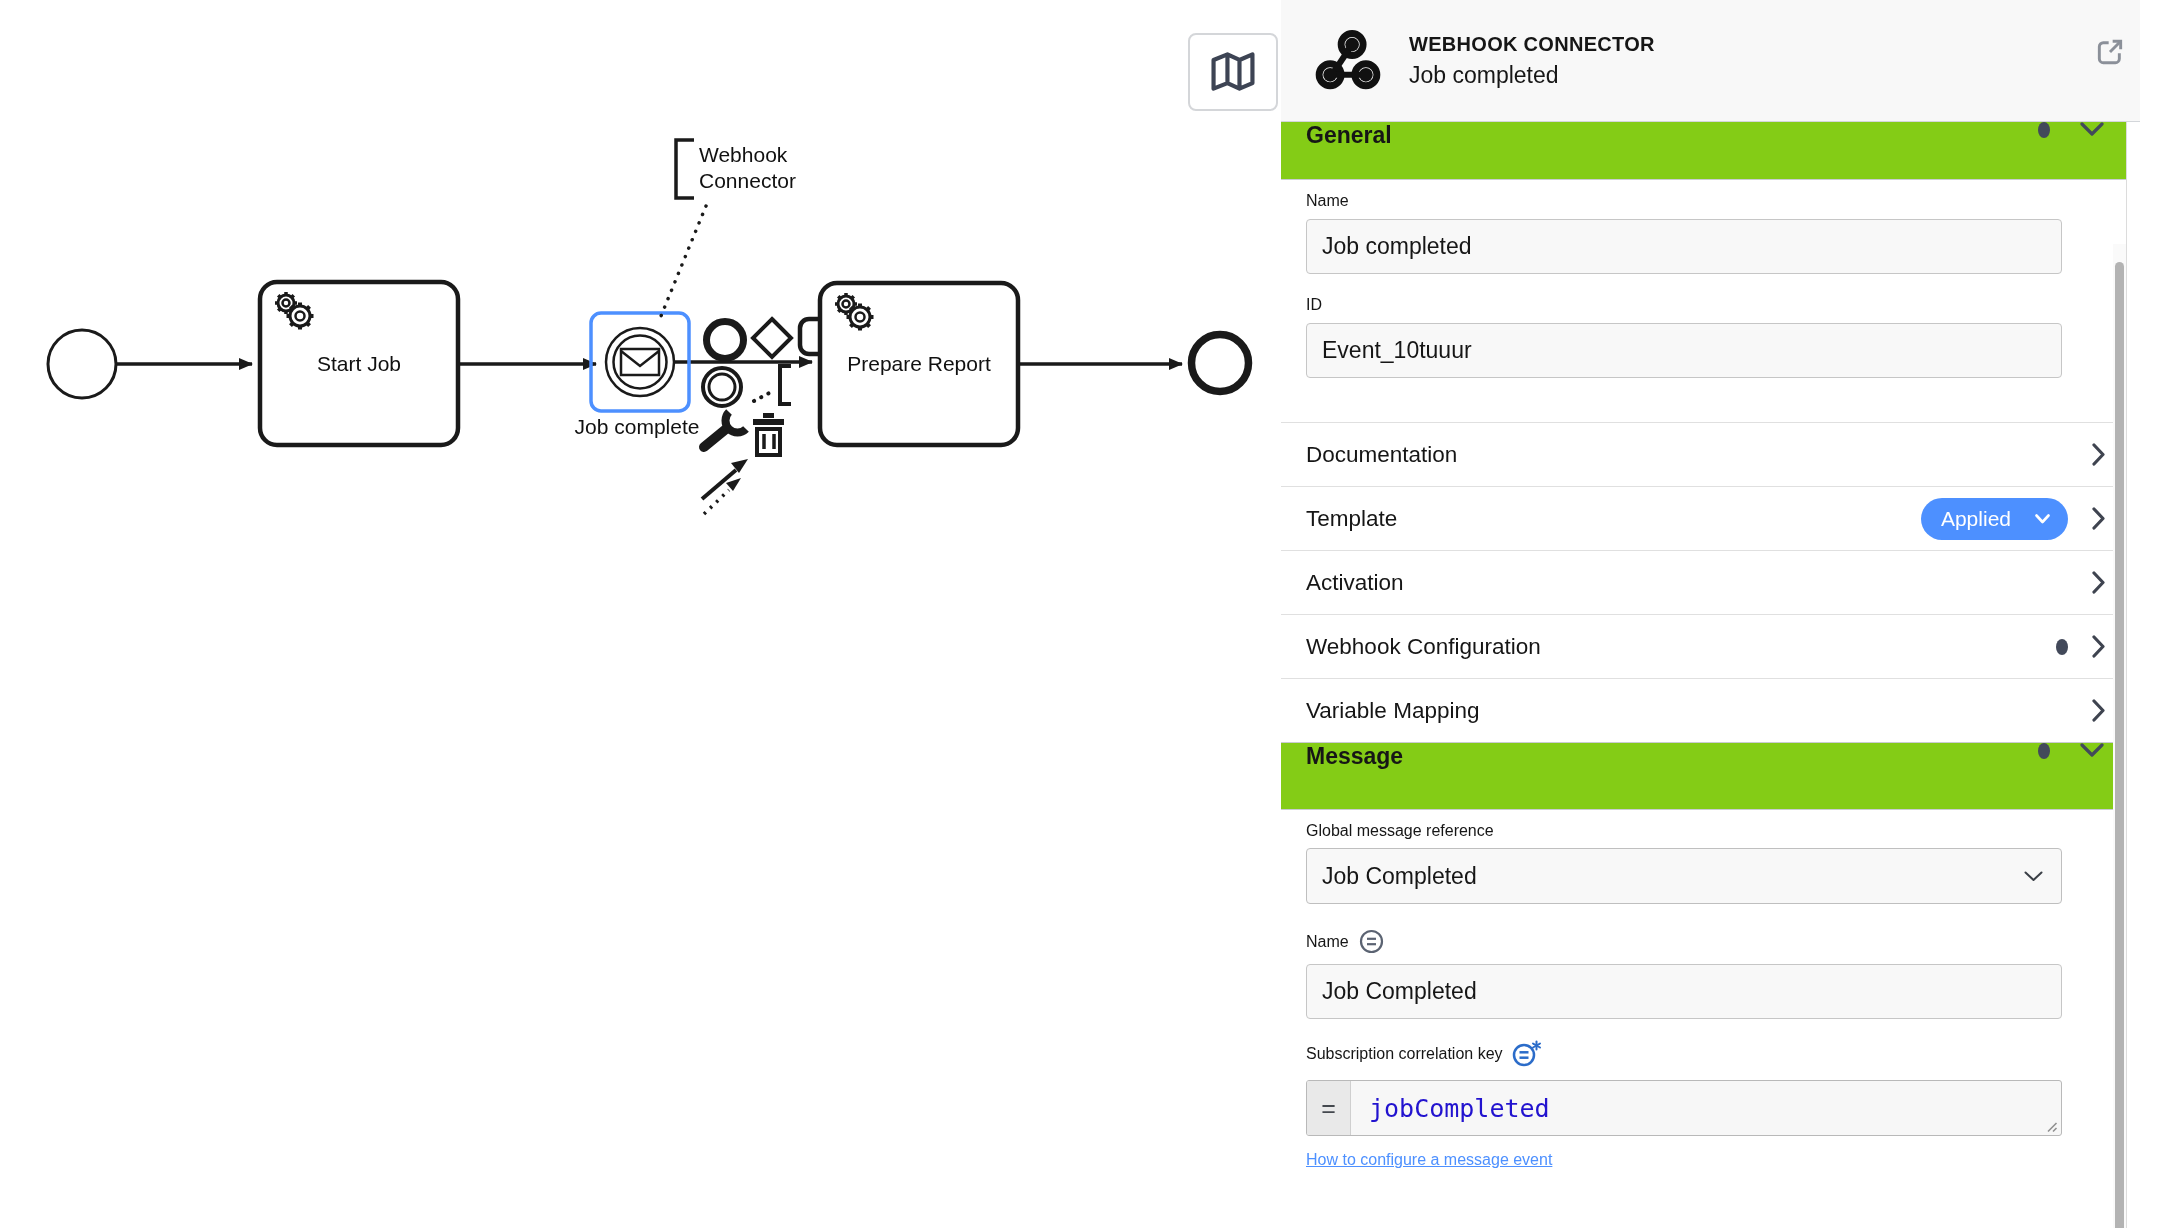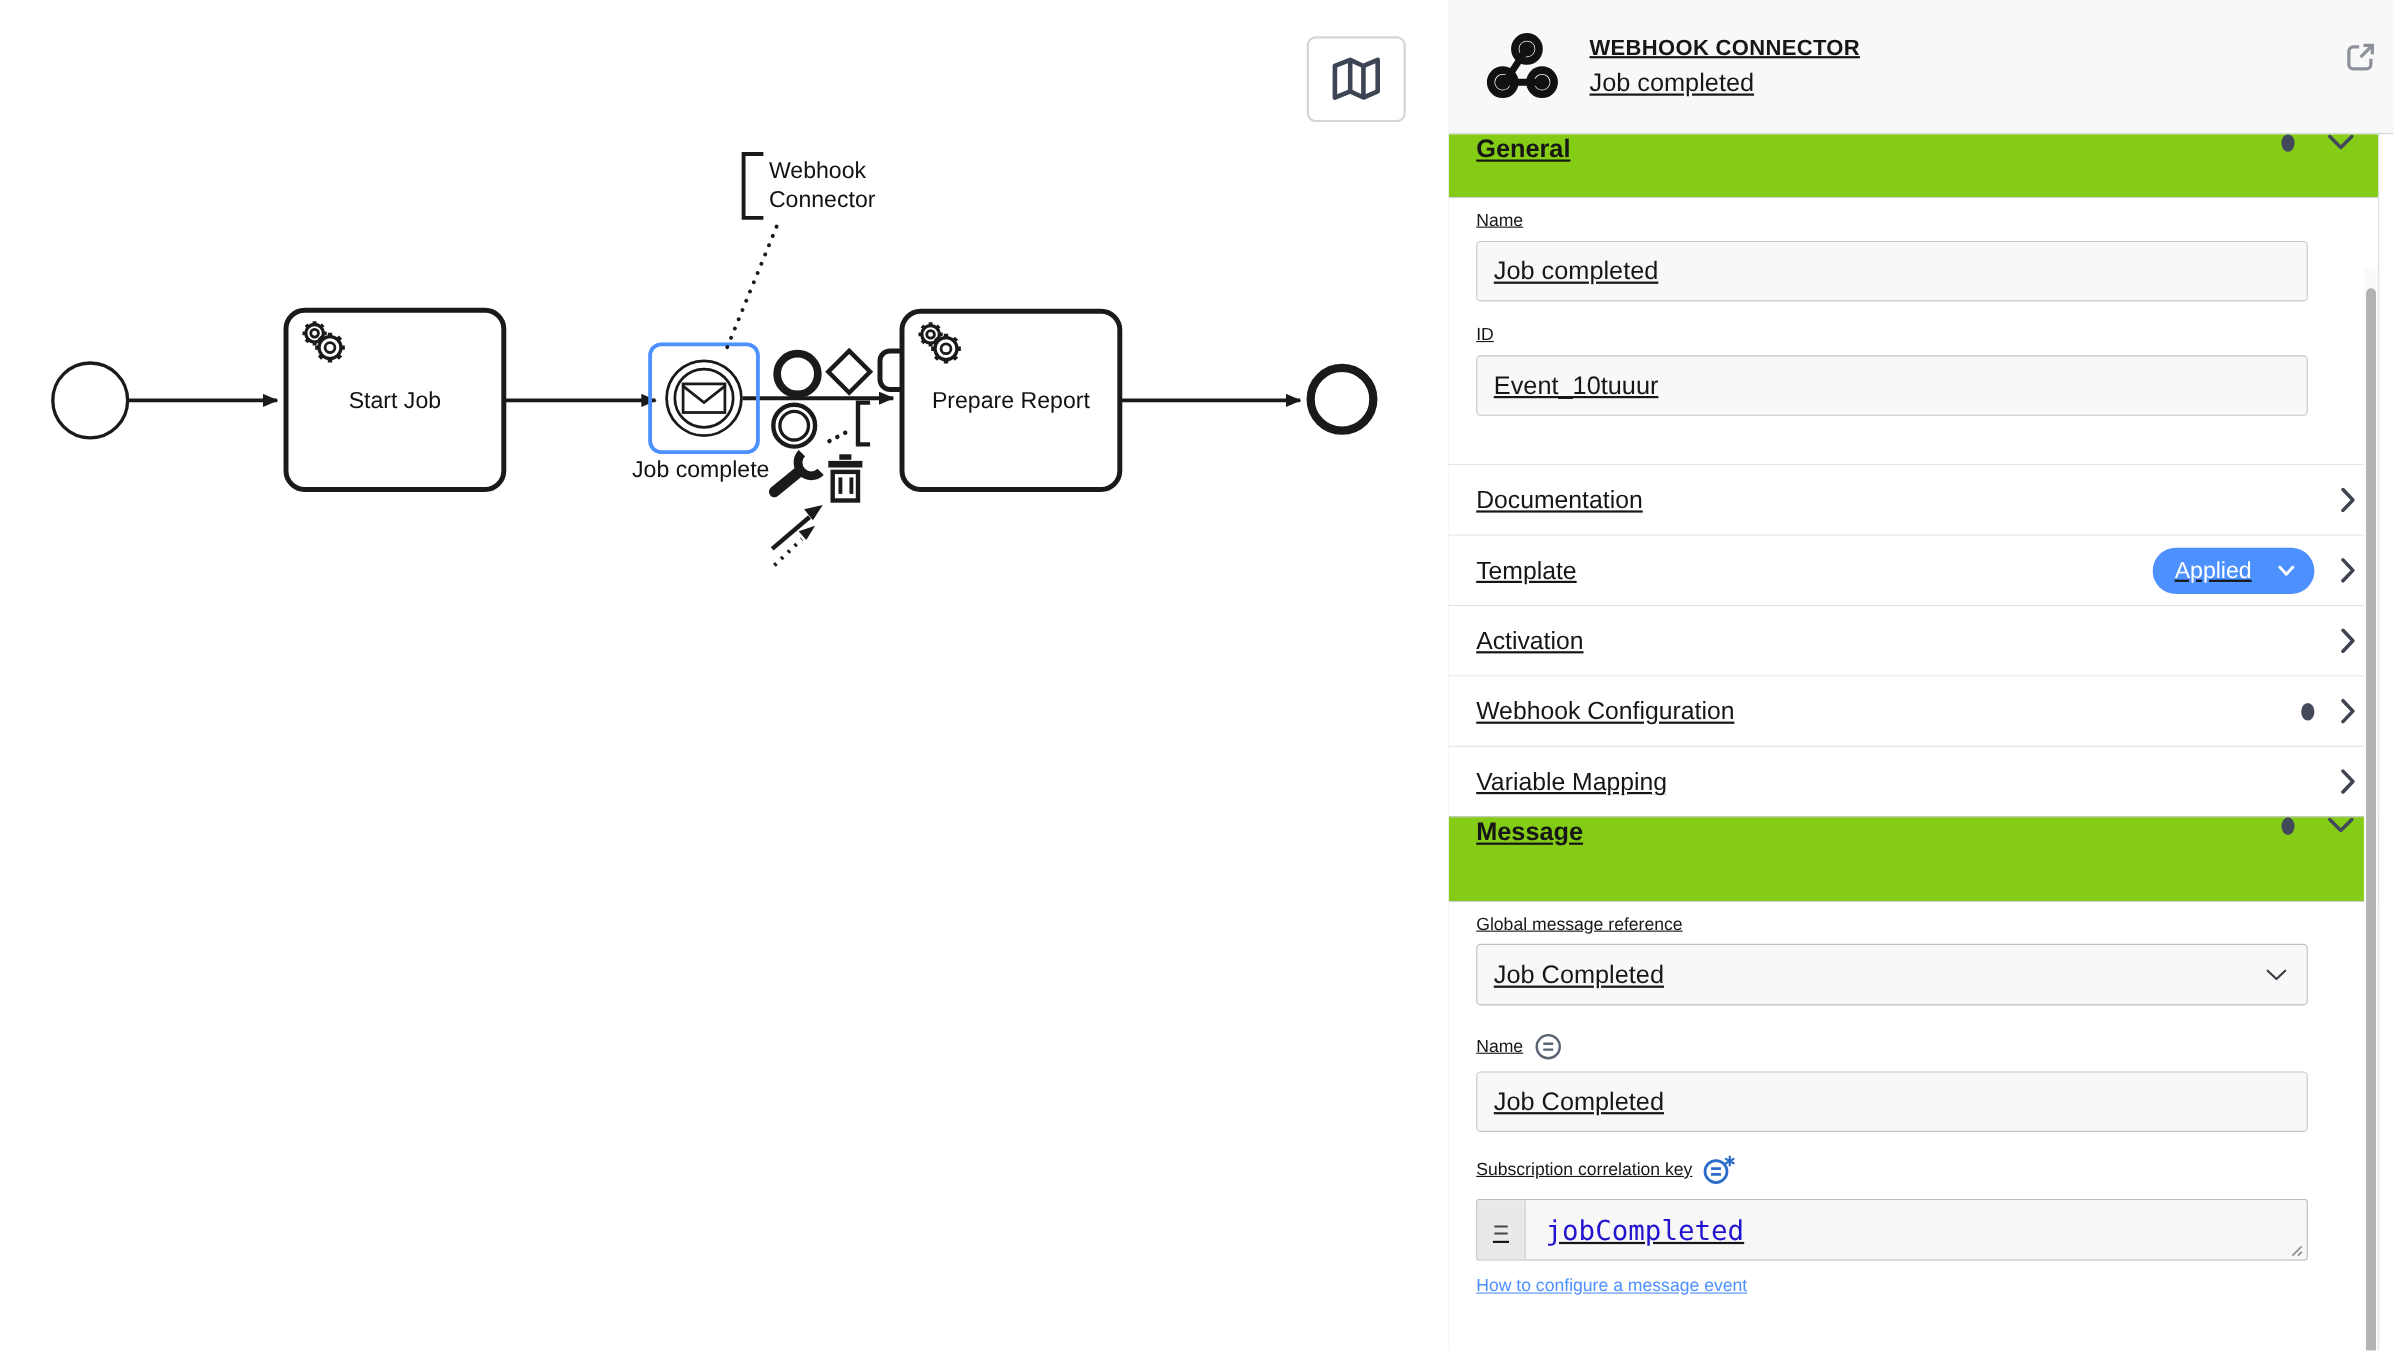--- a/index.html
+++ b/index.html
@@ -11,34 +11,34 @@
   .canvas { position:absolute; left:0; top:0; width:1317px; height:1228px; background:#ffffff; }
   .canvas svg text { font-family:"Liberation Sans", sans-serif; }
 
   .minimap-btn { position:absolute; left:1188px; top:33px; width:90px; height:78px;
     background:#fff; border:2px solid #d4d6d9; border-radius:8px;
     display:flex; align-items:center; justify-content:center; cursor:pointer; }
 
   .divider { position:absolute; left:1317px; top:0; width:2px; height:1228px; background:#cfd2d6; }
 
   
-  .panel { position:absolute; left:1317px; top:0; width:859px; height:1228px; background:#fff;text-decoration:underline; }
+  .panel { position:absolute; left:1281px; top:0; width:859px; height:1228px; background:#fff; }
   .panel-header { height:122px; background:#f8f8f8; border-bottom:1px solid #d3d6da;
     display:flex; align-items:center; padding:0 20px; position:relative; }
   .ph-icon { width:66px; height:66px; margin-left:14px; flex:0 0 auto; }
   .ph-titles { margin-left:28px; }
   .ph-type { font-size:20px; font-weight:bold; letter-spacing:0.3px; color:#161616; }
   .ph-name { font-size:23px; margin-top:6px; color:#161616; }
   .ph-extlink { position:absolute; right:14px; top:36px; width:32px; height:32px; cursor:pointer; }
 
   .panel-content { position:relative; width:846px; height:1106px; border-right:1px solid #dcdcdc; overflow:hidden; }
 
   .group-header { height:58px; display:flex; align-items:flex-start; padding:0 22px 0 25px;
     border-bottom:1px solid #c9ccd1; background:#84cc16; }
-  .group-header.msg { height:78px; border-top:1px solid #c9ccd1; margin-top:-1px; }
+  .group-header.msg { height:68px; border-top:1px solid #c9ccd1; margin-top:-1px; }
   .group-title { font-size:23px; font-weight:bold; flex:1; }
   .dot { width:12px; height:16px; border-radius:50%; background:#42495a; flex:0 0 auto; }
   .gh-chevron { margin-left:30px; flex:0 0 auto; display:flex; }
 
   .fields { padding:12px 0 0 25px; }
   .field-label { font-size:16px; color:#161616; display:flex; align-items:center; gap:9px; }
   .field-label .lbl-icon { display:flex; }
   .tinput { margin-top:9px; width:756px; height:55px; background:#f8f8f8;
     border:1.5px solid #c6c6c6; border-radius:4px; font-size:23px; color:#161616;
     padding:0 15px; display:flex; align-items:center; }

